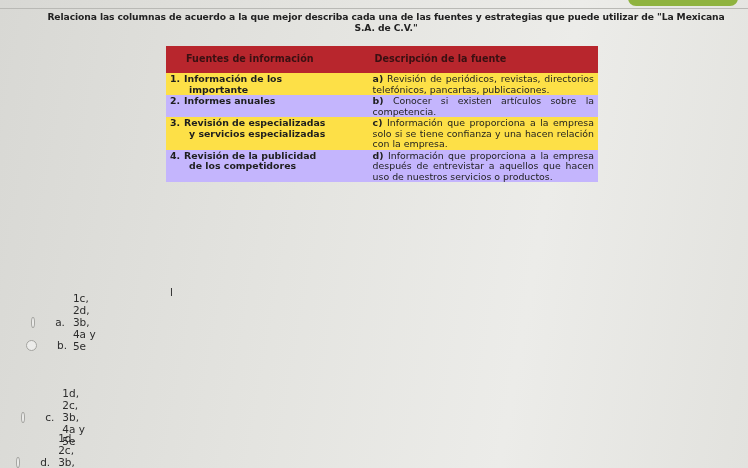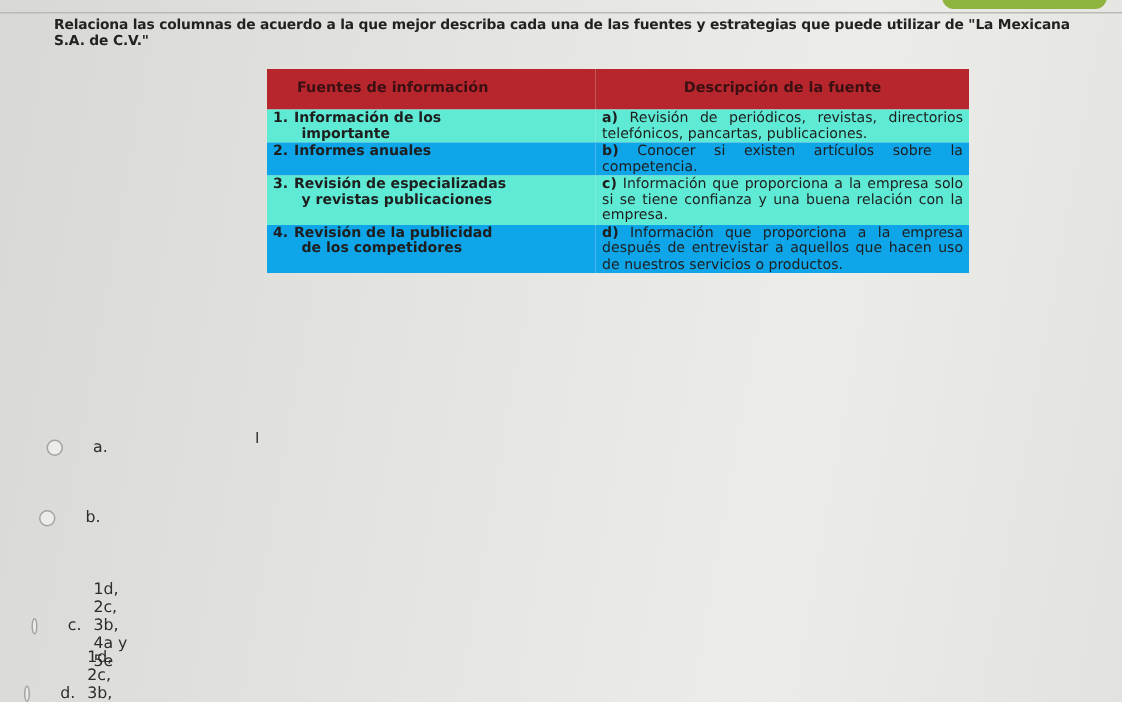--- a/index.html
+++ b/index.html
@@ -8,33 +8,34 @@
     background: linear-gradient(100deg, #d8d8d4 0%, #e4e4e0 40%, #ecece9 70%, #e2e2de 100%);
     font-family: "DejaVu Sans", sans-serif;
     color:#1e1e1e;
   }
   .topline { position:absolute; left:0; right:0; top:8px; height:1px; background:#b9b9b5; }
   .green-btn { position:absolute; right:10px; top:-8px; width:110px; height:14px; border-radius:0 0 8px 8px; background:#8fb33f; }
   .question {
     position:absolute; left:36px; top:11px; width:700px;
     font-size:9.2px; font-weight:bold; line-height:11px; color:#222;
     letter-spacing:-0.1px;
+    text-align:center;
   }
   table.match {
-    position:absolute; left:178px; top:46px; width:468px;
+    position:absolute; left:166px; top:46px; width:432px;
     border-collapse:collapse; font-size:9.4px; line-height:10.5px;
   }
   table.match th {
     background:#b8262d; color:#3a1012; font-weight:bold; height:27px;
     font-size:9.6px; text-align:left; padding:0 6px;
   }
-  table.match th.c2 { text-align:center; }
+  table.match th.c2 { }
   table.match td { vertical-align:top; padding:1px 4px 0 4px; }
-  table.match tr.r td { background:#5eead4; }
-  table.match tr.r.alt td { background:#0ea5e9;margin-left:22px; }
+  table.match tr.r td { background:#fde047; }
+  table.match tr.r.alt td { background:#c4b5fd;margin-left:22px; }
   td.src { font-weight:bold; width:195px; }
   td.src .num { display:inline-block; width:14px; }
   td.src .rest { display:block; padding-left:19px; }
   td.desc { text-align:justify; width:222px; }
   td.desc b { font-weight:bold; }
   .options { position:absolute; left:0; top:0; }
   .opt { position:absolute; display:flex; align-items:center; font-size:10.5px; color:#2c2c2c; }
   .radio {
     width:11px; height:11px; border-radius:50%; border:1.3px solid #a4a4a0;
     background:#ececea; display:inline-block; box-sizing:border-box;
@@ -60,34 +61,35 @@
   </tr>
   <tr class="r">
     <td class="src"><span class="num">1.</span><span>Información de los</span><span class="rest">importante</span></td>
     <td class="desc"><b>a)</b> <span>Revisión de periódicos, revistas, directorios telefónicos, pancartas, publicaciones.</span></td>
   </tr>
   <tr class="r alt">
     <td class="src"><span class="num">2.</span><span>Informes anuales</span></td>
     <td class="desc"><b>b)</b> <span>Conocer si existen artículos sobre la competencia.</span></td>
   </tr>
   <tr class="r">
-    <td class="src"><span class="num">3.</span><span>Revisión de especializadas</span><span class="rest">y revistas publicaciones</span></td>
-    <td class="desc"><b>c)</b> <span>Información que proporciona a la empresa solo si se tiene confianza y una buena relación con la empresa.</span></td>
+    <td class="src"><span class="num">3.</span><span>Revisión de especializadas</span><span class="rest">y servicios especializadas</span></td>
+    <td class="desc"><b>c)</b> <span>Información que proporciona a la empresa solo si se tiene confianza y una hacen relación con la empresa.</span></td>
   </tr>
   <tr class="r alt">
     <td class="src"><span class="num">4.</span><span>Revisión de la publicidad</span><span class="rest">de los competidores</span></td>
     <td class="desc"><b>d)</b> <span>Información que proporciona a la empresa después de entrevistar a aquellos que hacen uso de nuestros servicios o productos.</span></td>
   </tr>
 </tbody>
   </table>
 
 <div class="options">
   <label class="opt" style="left:31px; top:292px;">
     <span class="radio" style="margin-right:20px;"></span>
     <span class="letter">a.</span>
+    <span>1c, 2d, 3b, 4a y 5e</span>
   </label>
   <label class="opt" style="left:26px; top:339px;">
     <span class="radio" style="margin-right:20px;"></span>
     <span class="letter">b.</span>
   </label>
   <label class="opt" style="left:21px; top:387px;">
     <span class="radio" style="margin-right:20px;"></span>
     <span class="letter">c.</span>
     <span>1d, 2c, 3b, 4a y 5e</span>
   </label>

